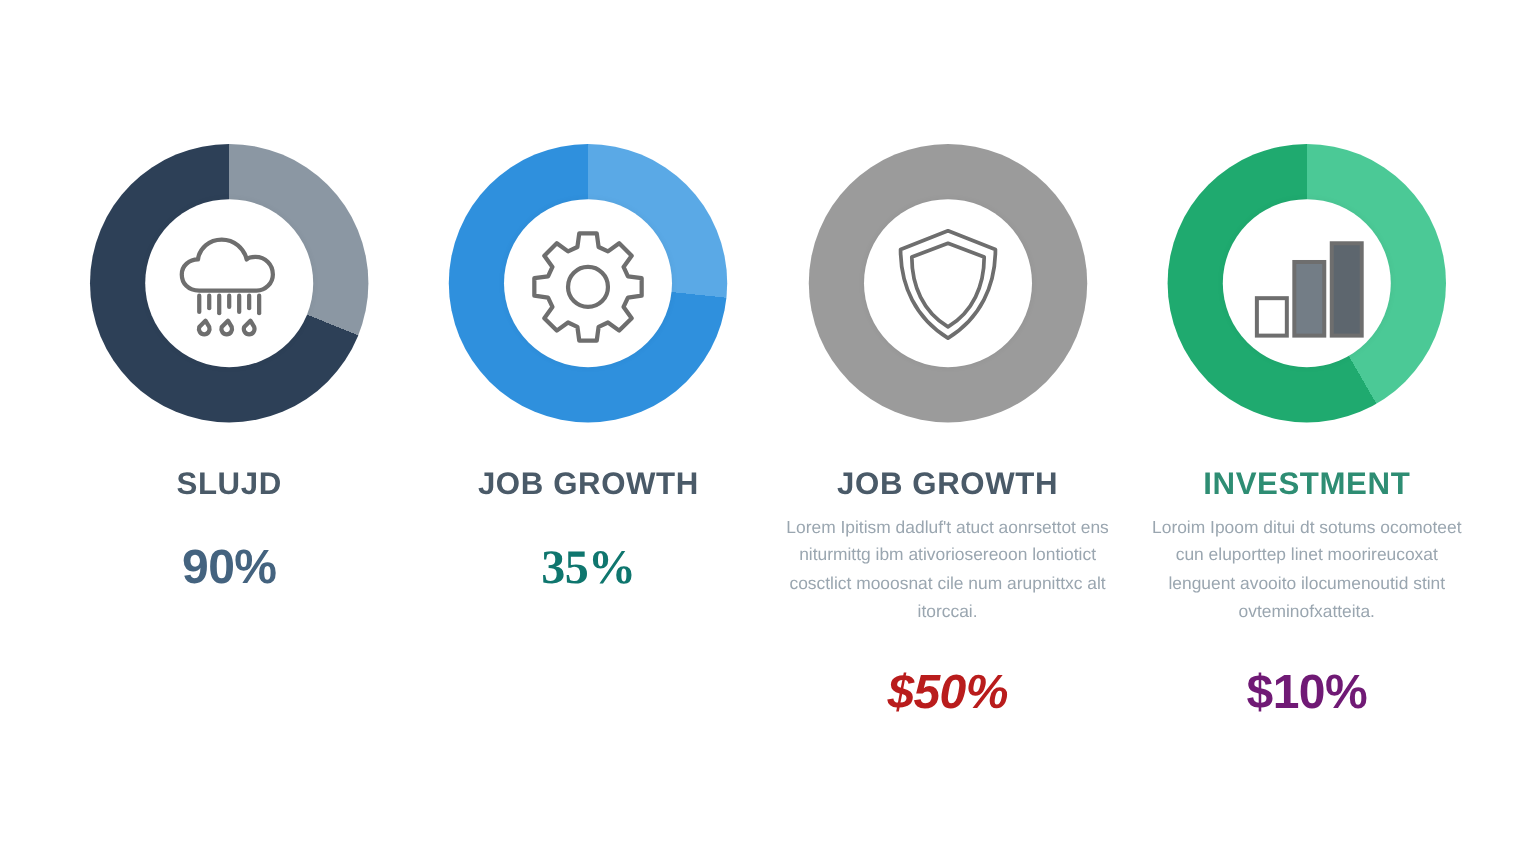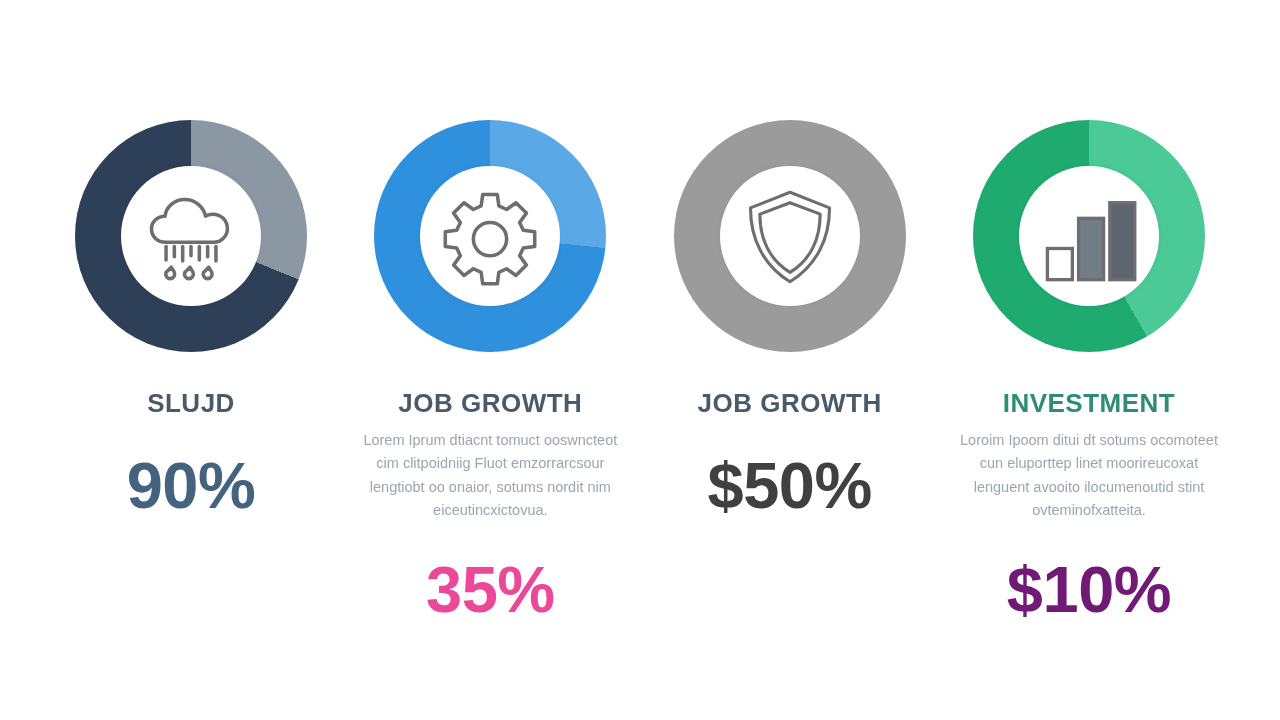--- a/index.html
+++ b/index.html
@@ -86,21 +86,21 @@
     width: 278px;
     font-size: 14.5px;
     line-height: 1.62;
     text-align: center;
     color: #9aa6b0;
     filter: blur(0.35px);
   }
 
   .stat {
     margin-top: 34px;
-    font-size: 65px;
+    font-size: 40px;
     font-weight: 700;
     color: #44637f;
     letter-spacing: -0.5px;
     line-height: 1;
     text-align: center;
   }
 </style>
 </head>
 <body>
 
@@ -142,38 +142,38 @@
             <path d="M43 10 L57 10 L58.5 21 L66 24.5 L75 18 L85 28 L78.5 37 L82 44.5
                      L93 46 L93 60 L82 61.5 L78.5 69 L85 78 L75 88 L66 81.5 L58.5 85
                      L57 96 L43 96 L41.5 85 L34 81.5 L25 88 L15 78 L21.5 69 L18 61.5
                      L7 60 L7 46 L18 44.5 L21.5 37 L15 28 L25 18 L34 24.5 L41.5 21 Z"></path>
             <circle cx="50" cy="53" r="16"></circle>
           </svg>
         </div>
       </div>
     </div>
     <div class="heading" style="color: rgb(74, 90, 104);">JOB GROWTH</div>
-    <div class="body-text">Lorem Iprum dtiacnt tomuct ooswncteot cim clitpoidniig Fluot emzorrarcsour lengtiobt oo onaior, sotums nordit nim eiceutincxictovua.</div>
-    <div class="stat" style="color: #ec4899;">35%</div>
+    <div class="stat" style="color: #0f766e; font-family: Liberation Serif, serif;">35%</div>
   </div>
 
   <div class="column">
     <div class="donut-wrap">
       <div class="donut" id="donut-3" style="background: rgb(155, 155, 155);"></div>
       <div class="donut-hole">
         <div class="icon-slot">
           <svg viewBox="0 0 100 100" fill="none" stroke="#6e6e6e" stroke-width="3" stroke-linecap="round" stroke-linejoin="round">
             <path d="M50 8 L88 23 C88 52 76 78 50 94 C24 78 12 52 12 23 Z"></path>
             <path d="M50 18 L79 29 C79 52 70 73 50 85 C30 73 21 52 21 29 Z"></path>
           </svg>
         </div>
       </div>
     </div>
     <div class="heading" style="color: rgb(74, 90, 104);">JOB GROWTH</div>
-    <div class="stat" style="color: #404040;">$50%</div>
+    <div class="body-text">Lorem Ipitism dadluf't atuct aonrsettot ens niturmittg ibm ativoriosereoon lontiotict cosctlict mooosnat cile num arupnittxc alt itorccai.</div>
+    <div class="stat" style="color: #b91c1c; font-style: italic;">$50%</div>
   </div>
 
   <div class="column">
     <div class="donut-wrap">
       <div class="donut" id="donut-4" style="background: conic-gradient(rgb(75, 201, 150) 0deg, rgb(75, 201, 150) 150deg, rgb(31, 170, 111) 150deg, rgb(31, 170, 111) 360deg);"></div>
       <div class="donut-hole">
         <div class="icon-slot">
           <svg viewBox="0 0 100 100" fill="none" stroke="#6e6e6e" stroke-width="3.2" stroke-linejoin="miter">
             <rect x="10" y="62" width="24" height="30" fill="#ffffff"></rect>
             <rect x="40" y="33" width="24" height="59" fill="#737d86"></rect>

